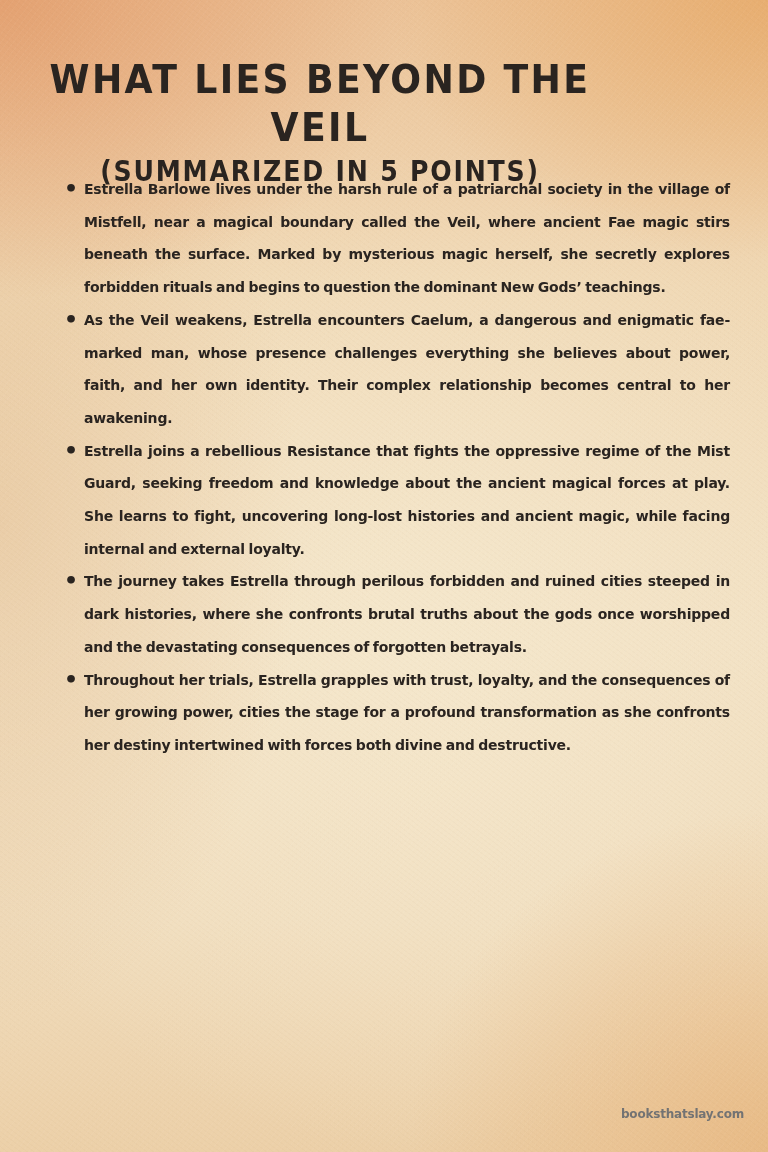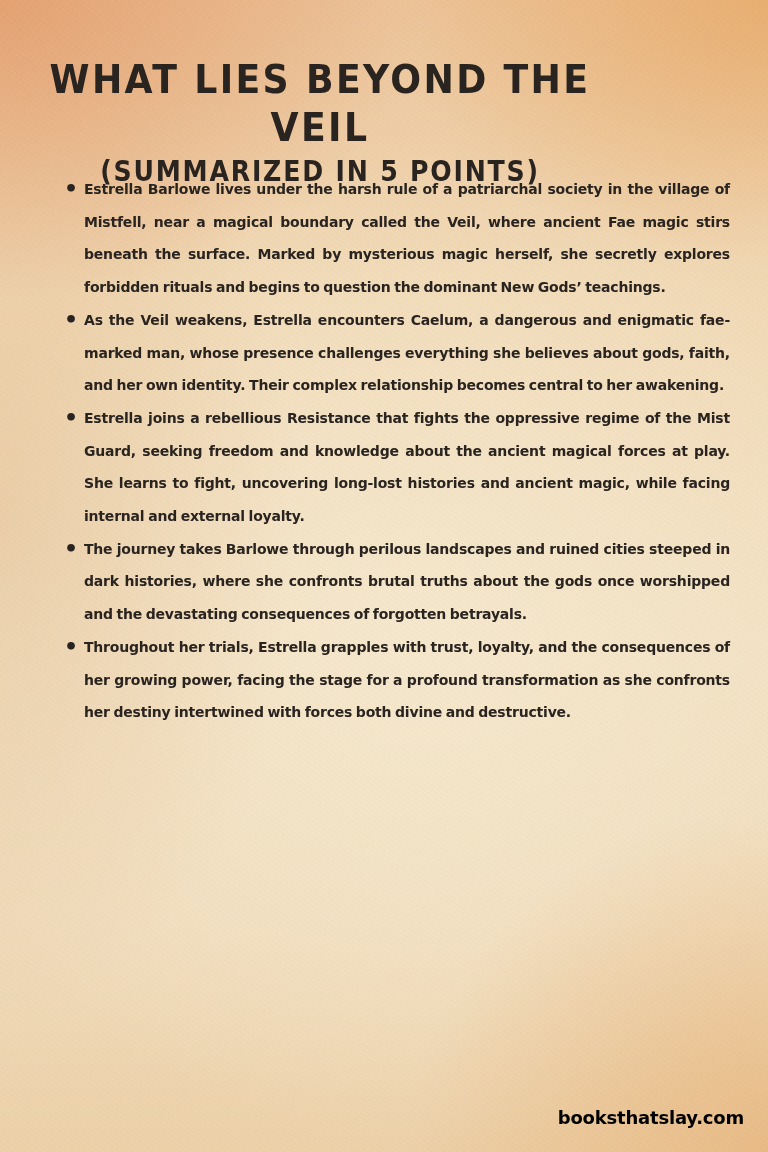--- a/index.html
+++ b/index.html
@@ -88,51 +88,51 @@
       letter-spacing: -0.2px;
       word-spacing: -1px;
       color: #2a2420;
     }
     .footer {
       position: absolute;
       right: 24px;
       top: 1107px;
       font-family: "DejaVu Sans", sans-serif;
       font-weight: bold;
-      font-size: 18px;
-      color: #000000;
+      font-size: 12px;
+      color: #737373;
       letter-spacing: -0.2px;
     }
   </style>
 </head>
 <body>
 
 <div class="texture"></div>
 
 <div class="header">
   <h1 class="title">WHAT LIES BEYOND THE VEIL</h1>
   <h2 class="subtitle">(SUMMARIZED IN 5 POINTS)</h2>
 </div>
 
 <ul class="points">
   <li class="point">
     <span class="bullet">•</span>
     <span class="point-text">Estrella Barlowe lives under the harsh rule of a patriarchal society in the village of Mistfell, near a magical boundary called the Veil, where ancient Fae magic stirs beneath the surface. Marked by mysterious magic herself, she secretly explores forbidden rituals and begins to question the dominant New Gods’ teachings.</span>
   </li>
   <li class="point">
     <span class="bullet">•</span>
-    <span class="point-text">As the Veil weakens, Estrella encounters Caelum, a dangerous and enigmatic fae-marked man, whose presence challenges everything she believes about gods, faith, and her own identity. Their complex relationship becomes central to her awakening.</span>
+    <span class="point-text">As the Veil weakens, Estrella encounters Caelum, a dangerous and enigmatic fae-marked man, whose presence challenges everything she believes about power, faith, and her own identity. Their complex relationship becomes central to her awakening.</span>
   </li>
   <li class="point">
     <span class="bullet">•</span>
     <span class="point-text">Estrella joins a rebellious Resistance that fights the oppressive regime of the Mist Guard, seeking freedom and knowledge about the ancient magical forces at play. She learns to fight, uncovering long-lost histories and ancient magic, while facing internal and external loyalty.</span>
   </li>
   <li class="point">
     <span class="bullet">•</span>
-    <span class="point-text">The journey takes Barlowe through perilous landscapes and ruined cities steeped in dark histories, where she confronts brutal truths about the gods once worshipped and the devastating consequences of forgotten betrayals.</span>
+    <span class="point-text">The journey takes Estrella through perilous forbidden and ruined cities steeped in dark histories, where she confronts brutal truths about the gods once worshipped and the devastating consequences of forgotten betrayals.</span>
   </li>
   <li class="point">
     <span class="bullet">•</span>
-    <span class="point-text">Throughout her trials, Estrella grapples with trust, loyalty, and the consequences of her growing power, facing the stage for a profound transformation as she confronts her destiny intertwined with forces both divine and destructive.</span>
+    <span class="point-text">Throughout her trials, Estrella grapples with trust, loyalty, and the consequences of her growing power, cities the stage for a profound transformation as she confronts her destiny intertwined with forces both divine and destructive.</span>
   </li>
 </ul>
 
 <div class="footer">booksthatslay.com</div>
 
 </body></html>

